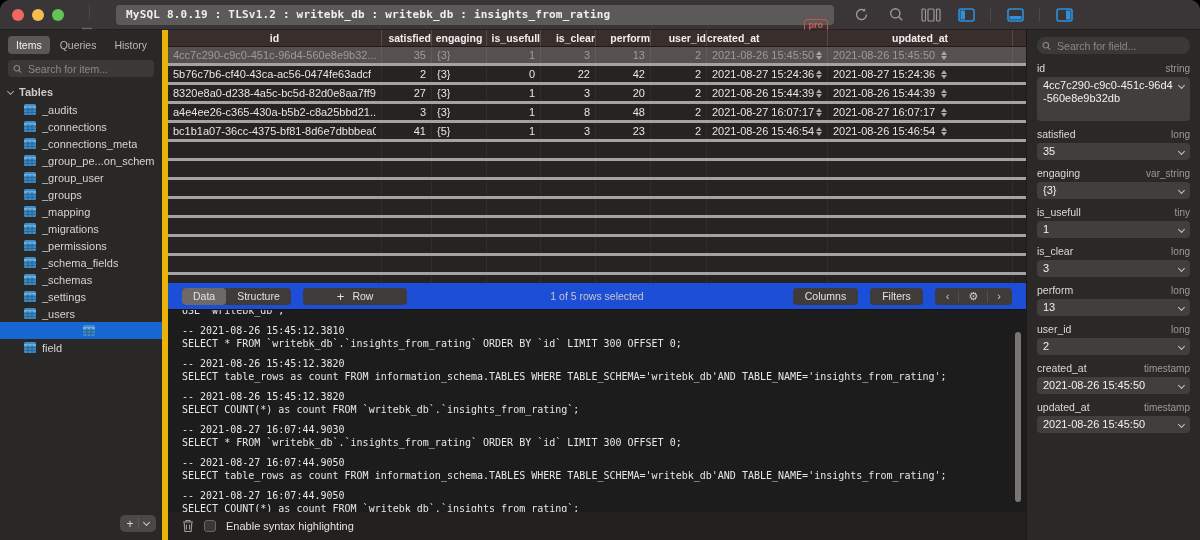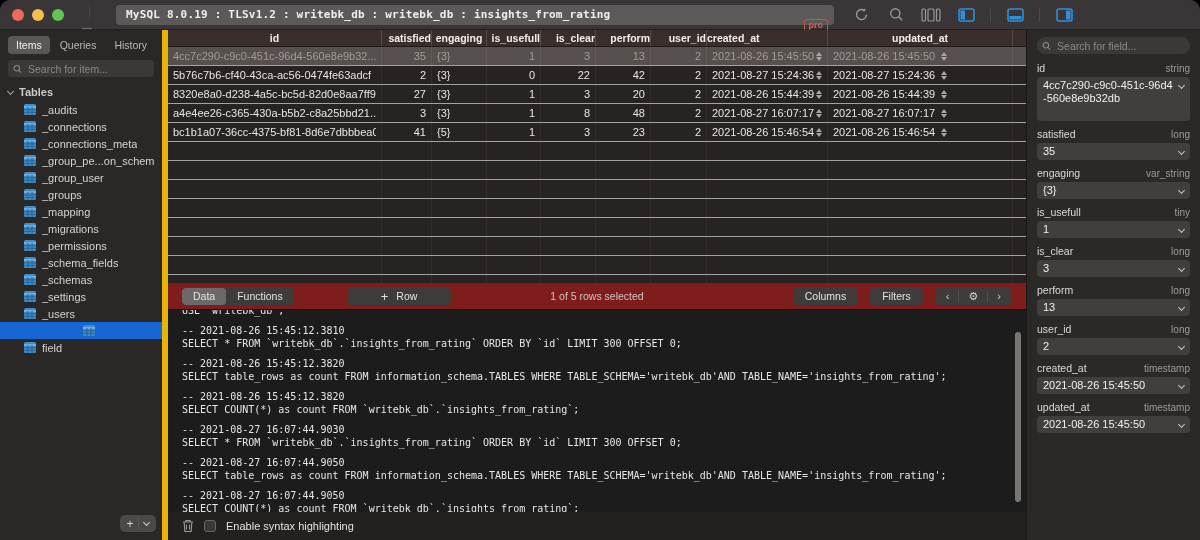--- a/index.html
+++ b/index.html
@@ -48,40 +48,40 @@
   .side-add .plus{font-size:12px;line-height:1;padding:0 4px;}
   .side-add .sep{width:1px;height:11px;background:#5e5a5a;}
   .side-add .dn{width:5px;height:5px;border-right:1.5px solid #cfccca;border-bottom:1.5px solid #cfccca;
                 transform:rotate(45deg);margin:-2px 5px 0 5px;}
   
   .main{width:859px;flex:none;display:flex;flex-direction:column;border-right:1px solid #1b1919;background:#272322;}
   .grid-header{height:17px;background:#3a2e2d;display:flex;flex:none;border-bottom:1px solid #1f1b1a;}
   .gh{font-size:10.5px;font-weight:bold;color:#f1efee;display:flex;align-items:center;justify-content:center;
       border-right:1px solid #564a48;height:100%;overflow:hidden;white-space:nowrap;}
   .grid-body{height:236px;overflow:hidden;flex:none;}
-  .grid-row{height:19px;display:flex;border-bottom:1px solid #a3a3a3;}
+  .grid-row{height:19px;display:flex;border-bottom:3px solid #a3a3a3;}
   .gc{font-size:11px;color:#e8e5e3;display:flex;align-items:center;border-right:1px solid #332e2d;
       overflow:hidden;white-space:nowrap;padding:0 5px;}
   .gc span{overflow:hidden;text-overflow:clip;white-space:nowrap;}
   .grid-row.selected{background:#56504e;}
   .grid-row.selected .gc{color:#a19b98;border-right-color:#635c5a;border-bottom:none;}
   .c0{width:214px;}.c1{width:50px;justify-content:flex-end;}.c2{width:55px;}
   .c3{width:54px;justify-content:flex-end;}.c4{width:55px;justify-content:flex-end;}
   .c5{width:55px;justify-content:flex-end;}.c6{width:56px;justify-content:flex-end;}
   .c7{width:121px;justify-content:space-between;}.c8{width:185px;}
   .c8 .stepper{margin-left:6px;}
   .cfill{flex:1;border-right:none;}
   .stepper{display:flex;flex-direction:column;gap:1px;align-items:center;flex:none;}
   .tri-up{width:0;height:0;border-left:3px solid transparent;border-right:3px solid transparent;
           border-bottom:4px solid #aaa6a4;}
   .tri-dn{width:0;height:0;border-left:3px solid transparent;border-right:3px solid transparent;
           border-top:4px solid #aaa6a4;}
   
-  .toolbar{height:27px;flex:none;background:#7f1d1d;display:flex;align-items:center;padding:0 14px;
-           position:relative;border-bottom:1px solid #151313;gap:41px;}
+  .toolbar{height:27px;flex:none;background:#1d4ed8;display:flex;align-items:center;padding:0 14px;
+           position:relative;border-bottom:1px solid #151313;}
   .seg{display:flex;height:17px;border-radius:4px;overflow:hidden;background:#3e3b3a;}
   .seg-btn{font-size:10.5px;color:#e4e2e0;display:flex;align-items:center;padding:0 11px;}
   .seg-btn.selected{background:#6d6968;border-radius:4px;}
   .pill-btn{height:17px;background:#3e3b3a;border-radius:4px;color:#e4e2e0;font-size:10.5px;
             display:flex;align-items:center;padding:0 12px;gap:8px;margin-left:12px;}
   .pill-btn.wide{padding:0 34px;}
   .tb-status{position:absolute;left:0;right:0;text-align:center;font-size:10.5px;color:#c9c6c4;pointer-events:none;}
   .tb-right-group{margin-left:auto;display:flex;align-items:center;gap:12px;}
   .nav-seg{display:flex;align-items:center;height:17px;background:#3e3b3a;border-radius:4px;padding:0 2px;}
   .nav-seg .nv{padding:0 9px;color:#cfccca;font-size:11px;display:flex;align-items:center;height:100%;}
@@ -663,21 +663,21 @@
             <div class="gc c6"></div>
             <div class="gc c7"></div>
             <div class="gc c8"></div>
             <div class="gc cfill"></div>
           </div>
         </div>
 
       <div class="toolbar">
         <div class="seg">
           <div class="seg-btn selected">Data</div>
-          <div class="seg-btn">Functions</div>
+          <div class="seg-btn">Structure</div>
         </div>
         <div class="pill-btn wide">
           <span style="font-size:13px;line-height:1;">+</span>
           <span>Row</span>
         </div>
         <div class="tb-status">1 of 5 rows selected</div>
         <div class="tb-right-group">
           <div class="pill-btn" style="margin-left:0">Columns</div>
           <div class="pill-btn" style="margin-left:0">Filters</div>
           <div class="nav-seg">

